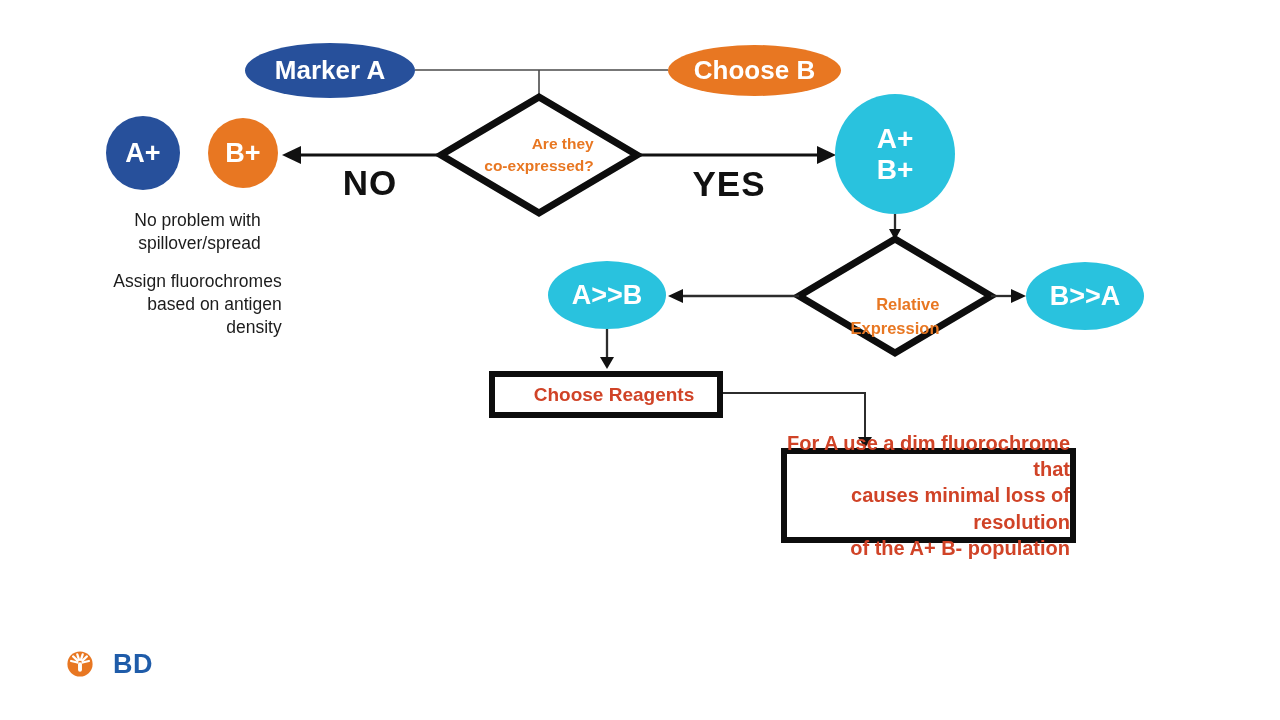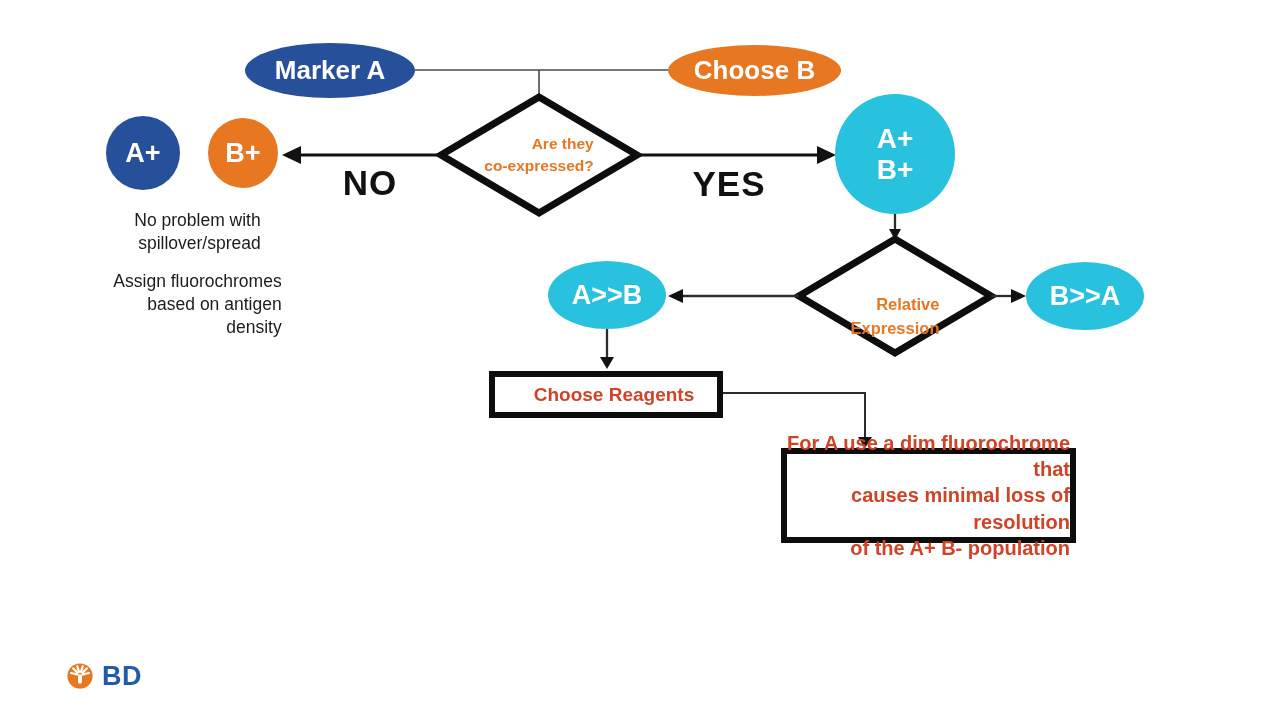--- a/index.html
+++ b/index.html
@@ -33,21 +33,21 @@
   .d2-label{left:815px;top:268px;width:160px;height:58px;font-size:16.5px;margin-top:20px;}
 
   .rect{background:#ffffff;border:6px solid #0d0d0d;color:var(--red,#D04327);font-weight:bold;}
   .box-choose{left:489px;top:371px;width:234px;height:47px;font-size:19px;padding-left:16px;}
   .box-advice{left:781px;top:448px;width:295px;height:95px;font-size:20px;line-height:1.32;}
 
   .note{color:#1c1c1c;font-size:17.5px;line-height:1.32;font-weight:normal;}
   .note1{left:100px;top:209px;width:195px;}
   .note2{left:95px;top:270px;width:205px;}
 
-  .logo{left:66px;top:648px;height:32px;display:flex;align-items:center;gap:8px;margin-top:12px;}
+  .logo{left:66px;top:648px;height:32px;display:flex;align-items:center;gap:19px;}
   .logo-text{color:var(--logo_blue,#1F5CA9);font-size:27px;font-weight:bold;letter-spacing:0.5px;}
 
   .thin{stroke:#4a4a4a;stroke-width:1.6;}
   .mid{stroke:#111111;stroke-width:3;}
   .thin2{stroke:#2c2c2c;stroke-width:2.3;}
   .head{fill:#111111;}
   .diamond{fill:#ffffff;stroke:#0d0d0d;stroke-width:7;stroke-linejoin:miter;}
 </style>
 </head>
 <body>

